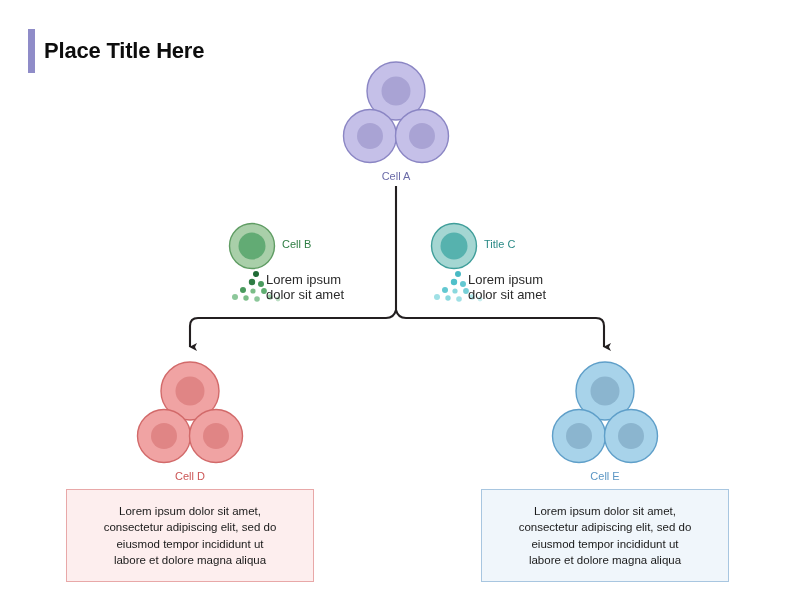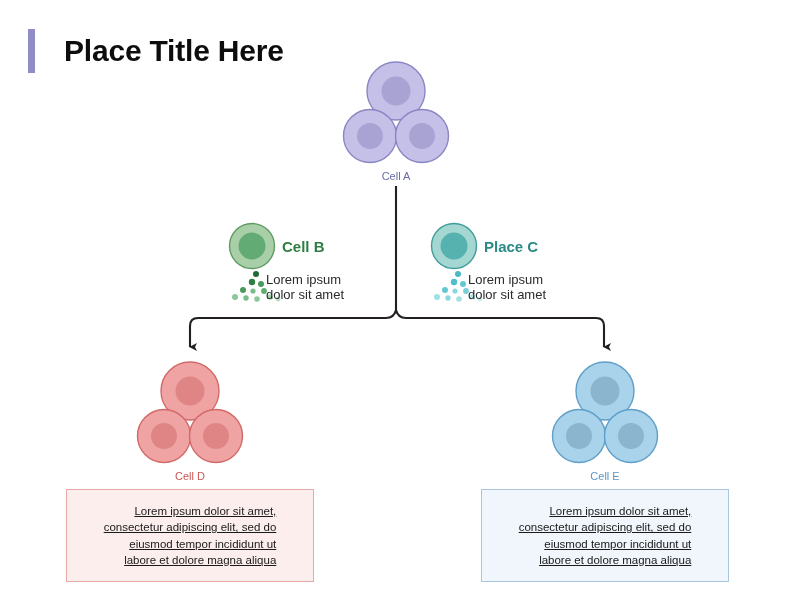--- a/index.html
+++ b/index.html
@@ -26,27 +26,26 @@
     left: 28px;
     top: 29px;
     width: 7px;
     height: 44px;
     background: #8f8cc8;
   }
   #page-title {
     position: absolute;
     left: 44px;
     top: 30px;
-    font-size: 30px;
+    font-size: 22px;
     font-weight: bold;
     color: #0d0d0d;
     letter-spacing: -0.2px;
     line-height: 42px;
     white-space: nowrap;
-    margin-left: 20px;
   }
 
   
   #connector {
     position: absolute;
     left: 0;
     top: 0;
     width: 792px;
     height: 612px;
     pointer-events: none;
@@ -64,46 +63,45 @@
     font-size: 11px;
     font-weight: normal;
     white-space: nowrap;
   }
 
   
   .single-group { position: absolute; }
   .single-cell { position: absolute; left: 0; top: 0; }
   .single-label {
     position: absolute;
-    font-size: 15px;
-    font-weight: bold;
+    font-size: 11px;
+    font-weight: normal;
     white-space: nowrap;
   }
   .dots { position: absolute; }
   .dot-text {
     position: absolute;
     font-size: 13px;
     color: #2b2b2b;
     line-height: 15px;
     white-space: nowrap;
   }
 
   
   .note-box {
     position: absolute;
     box-sizing: border-box;
     font-size: 11.5px;
     line-height: 16.5px;
-    text-align: right;
+    text-align: center;
     color: #1a1a1a;
     display: flex;
     align-items: center;
     justify-content: center;
     padding: 6px 12px;
-    text-decoration: underline;
   }
   #note-left {
     left: 66px;
     top: 489px;
     width: 248px;
     height: 93px;
     background: #fdeeee;
     border: 1px solid #e8a8a8;
   }
   #note-right {
@@ -176,21 +174,21 @@
 
     <div class="dot-text" style="left:38px; top:50px;">Lorem ipsum</div>
     <div class="dot-text" style="left:38px; top:65px;">dolor sit amet</div>
   </div>
 
   <div class="single-group" style="left:430px; top:222px; width:160px; height:82px;">
     <svg class="single-cell" width="48" height="48" viewBox="0 0 48 48" xmlns="http://www.w3.org/2000/svg">
       <circle cx="24" cy="24" r="22.5" fill="#a4d6d2" stroke="#3f9e9a" stroke-width="1.4"></circle>
       <circle cx="24" cy="24" r="13.5" fill="#56b2ae"></circle>
     </svg>
-    <div class="single-label" style="left:54px; top:16px; color:#2a8a86;">Place C</div>
+    <div class="single-label" style="left:54px; top:16px; color:#2a8a86;">Title C</div>
 
     <svg class="dots" style="left:-2px; top:48px;" width="58" height="34" viewBox="0 0 58 34" xmlns="http://www.w3.org/2000/svg">
       <circle cx="30" cy="4" r="3.0" fill="#49b9c4"></circle>
       <circle cx="26" cy="12" r="3.2" fill="#4fc0ca"></circle>
       <circle cx="35" cy="14" r="3.0" fill="#63c8d1"></circle>
       <circle cx="17" cy="20" r="3.0" fill="#63c8d1"></circle>
       <circle cx="27" cy="21" r="2.6" fill="#8ad8de"></circle>
       <circle cx="38" cy="21" r="2.9" fill="#76d0d7"></circle>
       <circle cx="9" cy="27" r="3.0" fill="#9fe0e5"></circle>
       <circle cx="20" cy="28" r="2.7" fill="#8ad8de"></circle>

